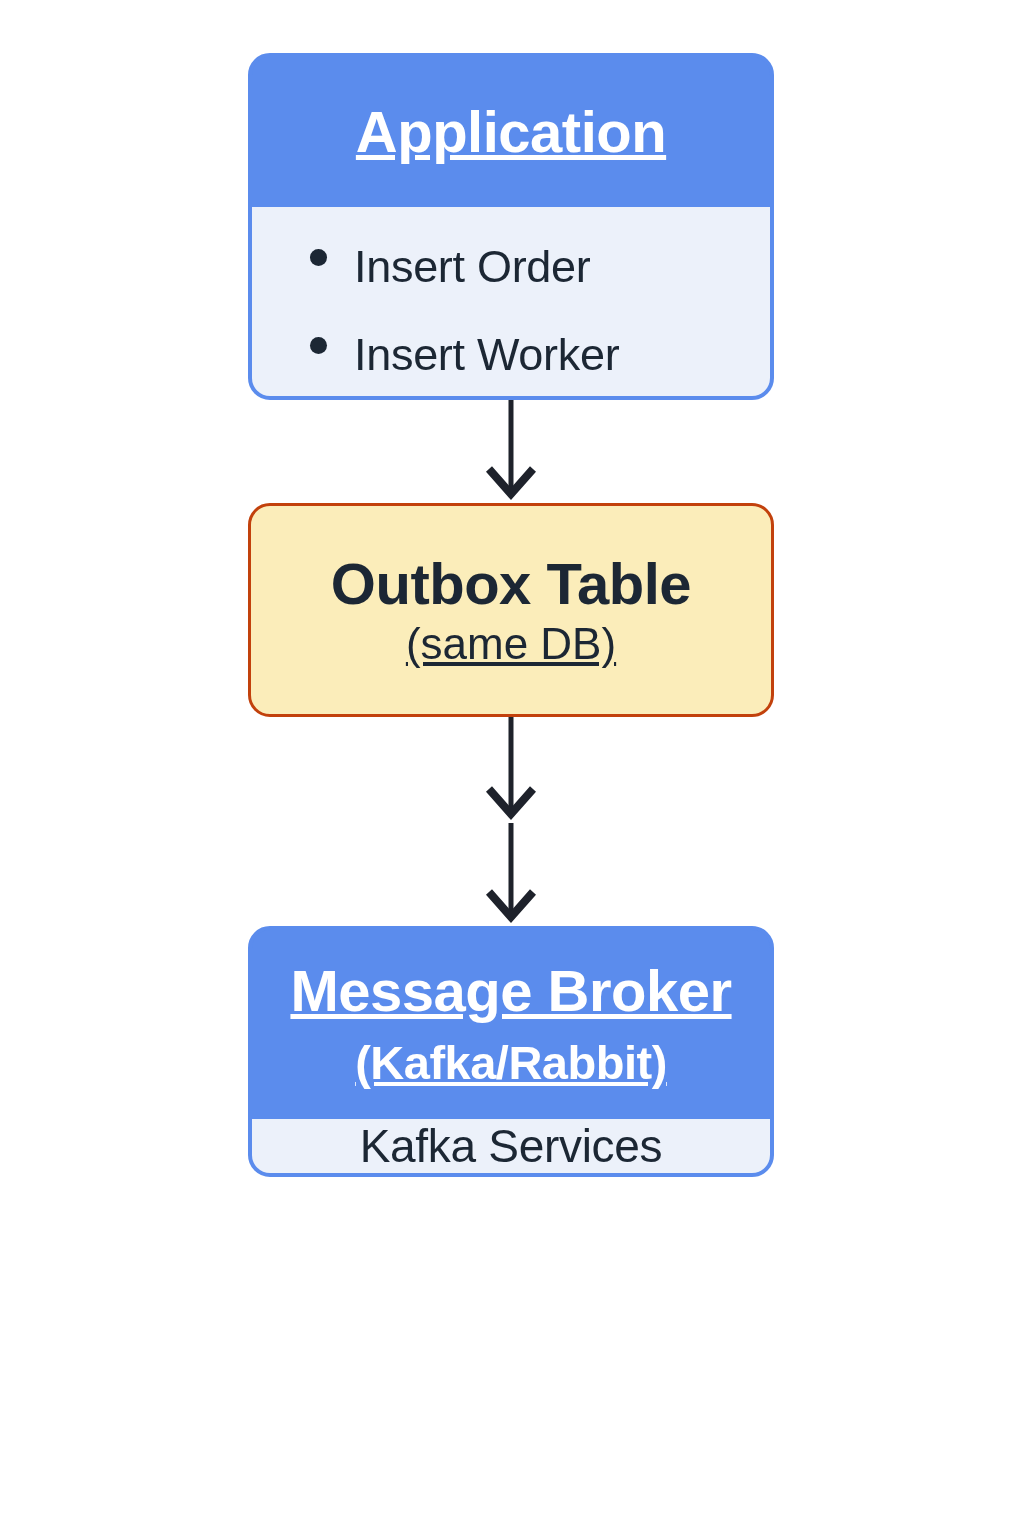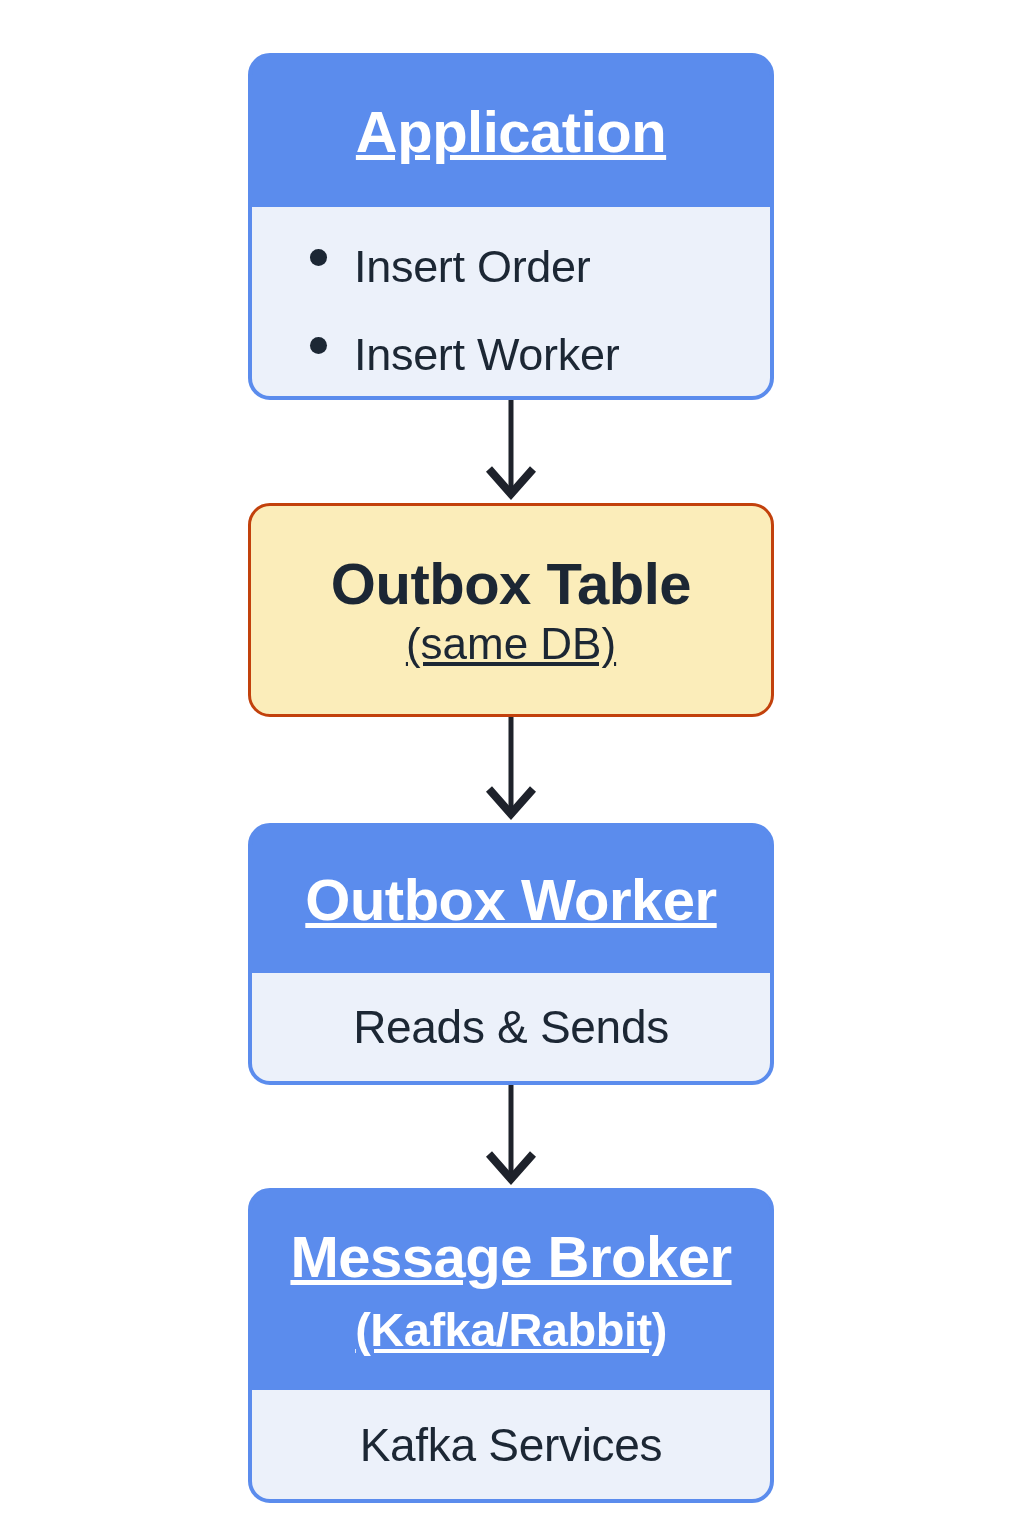--- a/index.html
+++ b/index.html
@@ -71,21 +71,21 @@
     font-weight: 500;
     color: #1C2734;
     letter-spacing: -0.3px;
   }
   
   .n-app   { height: 347px; }
   .n-app .hdr { height: 150px; }
   .n-table { height: 214px; }
   .n-worker { height: 262px; }
   .n-worker .hdr { height: 146px; }
-  .n-broker { height: 315px; }
+  .n-broker { height: 251px; }
   .n-broker .hdr { height: 198px; }
 
   .bullets {
     display: flex;
     flex-direction: column;
     gap: 18px;
     padding-left: 58px;
   }
   .bullet-row { display: flex; align-items: center; }
   .dot {
@@ -155,28 +155,20 @@
     <div class="node node-yellow n-table">
       <div class="yellow-title">Outbox Table</div>
       <div class="yellow-sub">(same DB)</div>
     </div>
 
     <svg class="arrow" width="64" height="106" viewBox="0 0 64 106">
       <line x1="32" y1="0" x2="32" y2="94" stroke="#1E222B" stroke-width="5"></line>
       <polyline points="10,72 32,97 54,72" fill="none" stroke="#1E222B" stroke-width="8"></polyline>
     </svg>
 
-    <div class="node node-blue n-worker">
-      <div class="hdr">
-        <div class="hdr-title">Outbox Worker</div>
-      </div>
-      <div class="panel panel-center">
-        <div class="panel-text">Reads &amp; Sends</div>
-      </div>
-    </div>
 
     <svg class="arrow" width="64" height="103" viewBox="0 0 64 103">
       <line x1="32" y1="0" x2="32" y2="91" stroke="#1E222B" stroke-width="5"></line>
       <polyline points="10,69 32,94 54,69" fill="none" stroke="#1E222B" stroke-width="8"></polyline>
     </svg>
 
     <div class="node node-blue n-broker">
       <div class="hdr">
         <div class="hdr-title">Message Broker</div>
         <div class="hdr-sub">(Kafka/Rabbit)</div>

